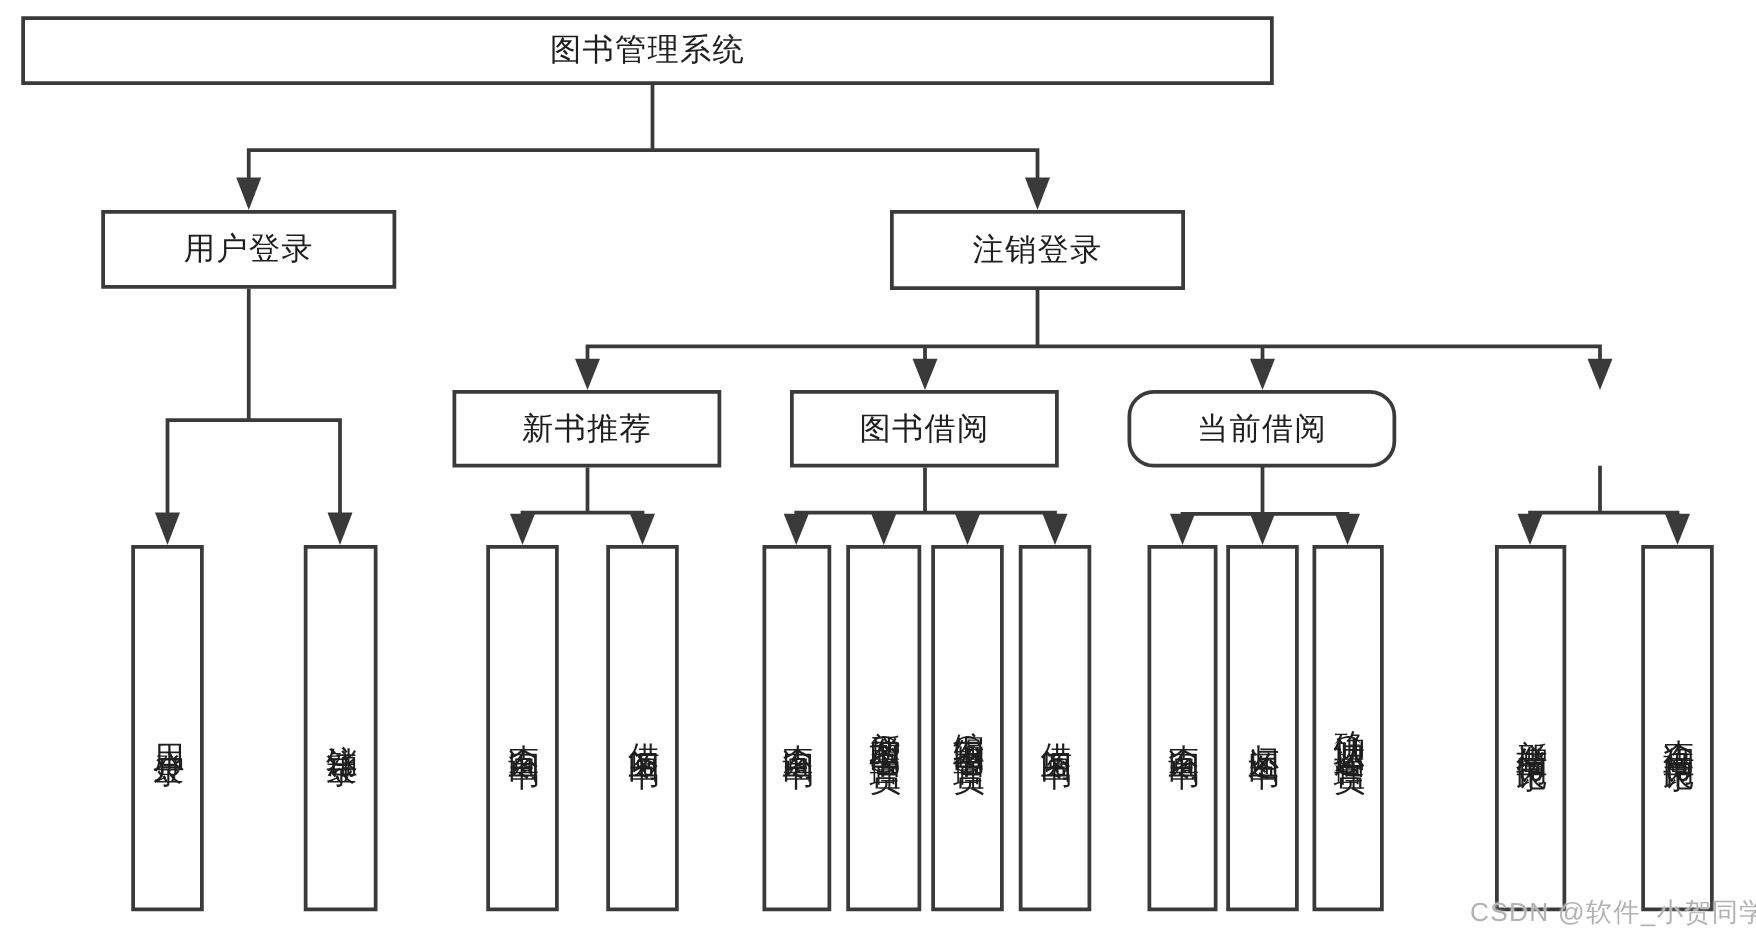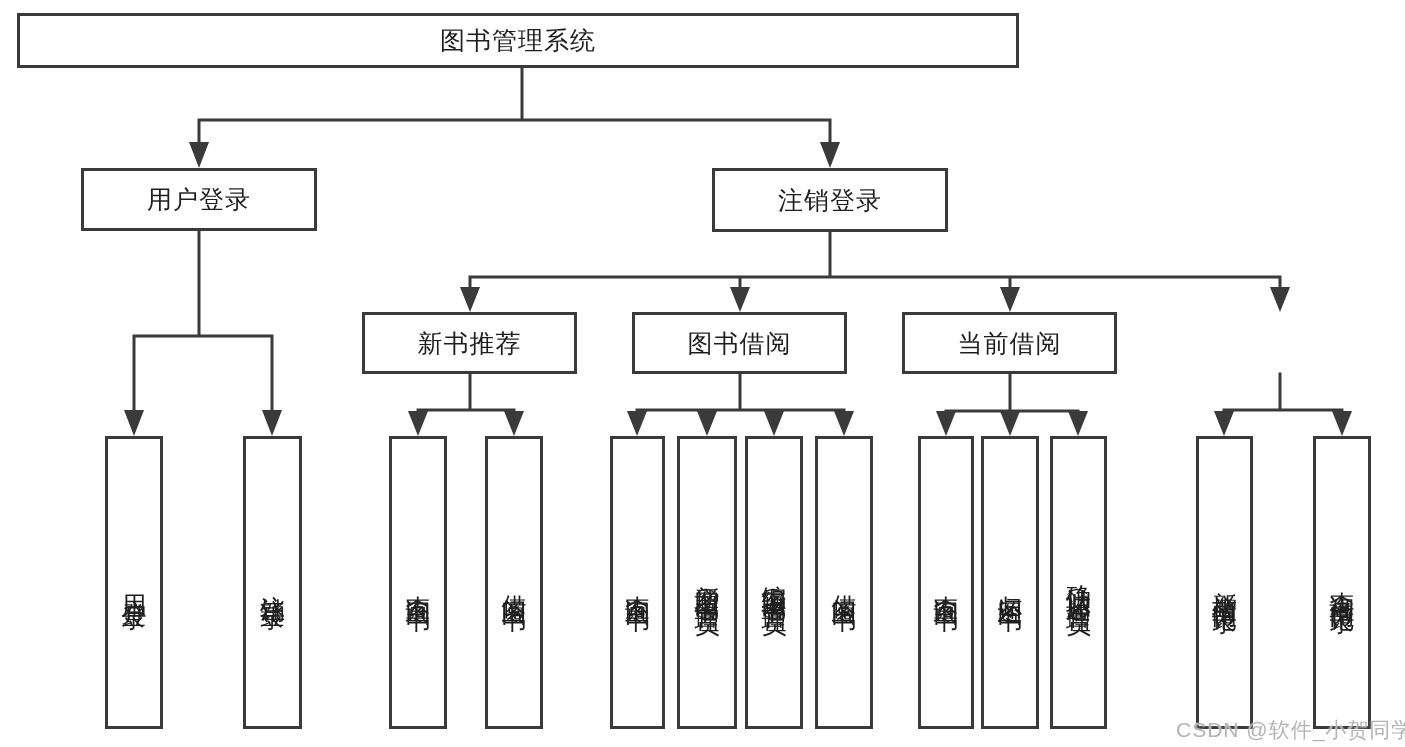--- a/index.html
+++ b/index.html
@@ -117,21 +117,21 @@
   <div class="box" style="left:712px;top:168px;width:236px;height:64px;">
     <span>注销登录</span>
   </div>
 
   <div class="box" style="left:632px;top:312px;width:215px;height:62px;">
     <span>图书借阅</span>
   </div>
   <div class="box" style="left:362px;top:312px;width:215px;height:62px;">
     <span>新书推荐</span>
   </div>
-  <div class="box" style="left:902px;top:312px;width:215px;height:62px;">
+  <div class="box" style="left:902px;top:312px;width:215px;height:62px;border-radius:21px;">
     <span>当前借阅</span>
   </div>
 
   <div class="box leaf" style="left:105px;width:58px;">
     <span class="vtxt">用户登录</span>
   </div>
   <div class="box leaf" style="left:243px;width:59px;">
     <span class="vtxt">注销登录</span>
   </div>
   <div class="box leaf" style="left:389px;width:58px;">

